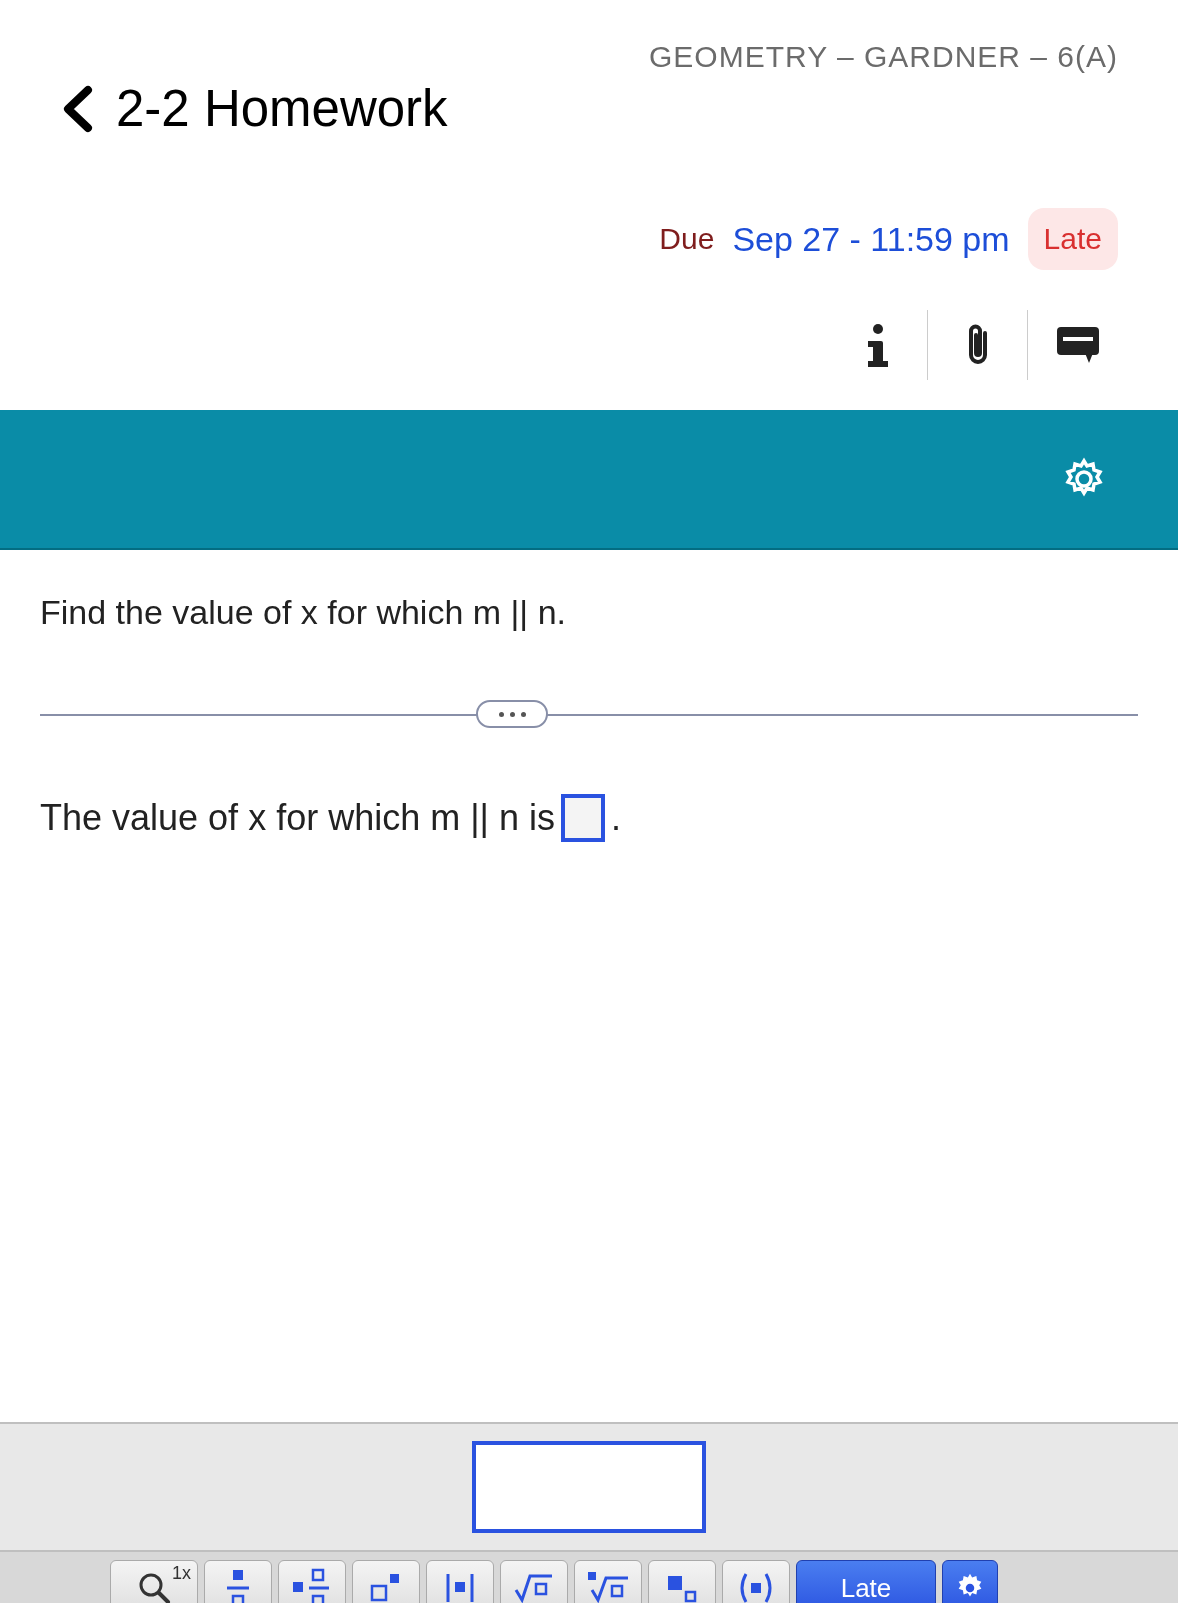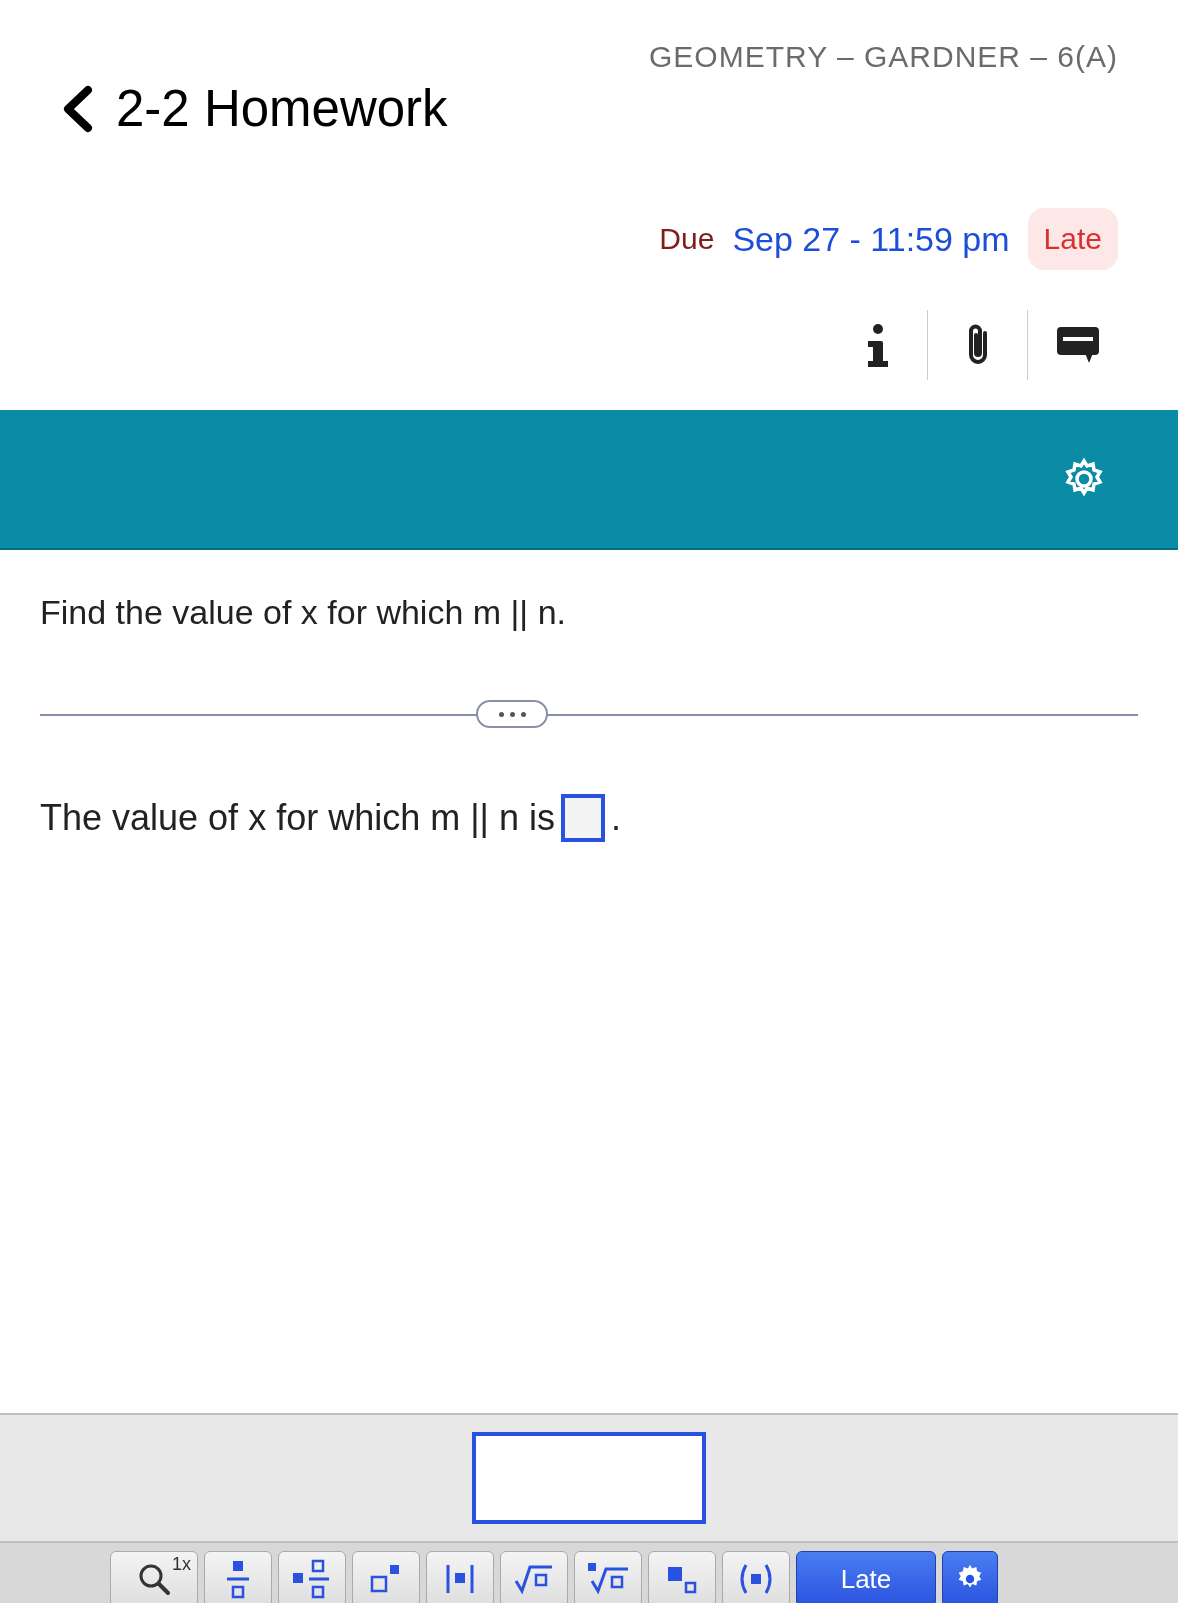--- a/index.html
+++ b/index.html
@@ -164,21 +164,21 @@
   .big-input {
     width: 234px;
     height: 92px;
     border: 4px solid #2a52e0;
     background: #fff;
     font-size: 34px;
     padding: 4px 10px;
   }
   .tool-strip {
     background: #d8d8d8;
-    height: 60px;
+    height: 51px;
     display: flex;
     align-items: flex-start;
     padding: 8px 40px 0 110px;
     gap: 6px;
     overflow: hidden;
   }
   .tool-btn {
     background: linear-gradient(#f4f4f4, #dedede);
     border: 1px solid #aaa;
     border-radius: 6px;

